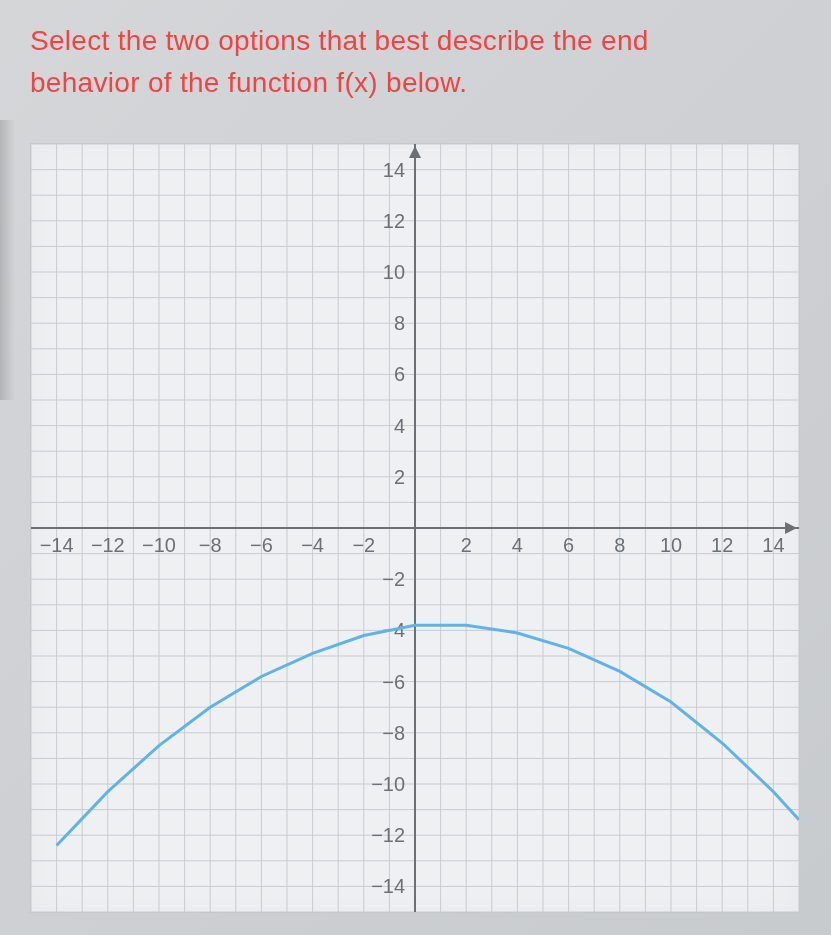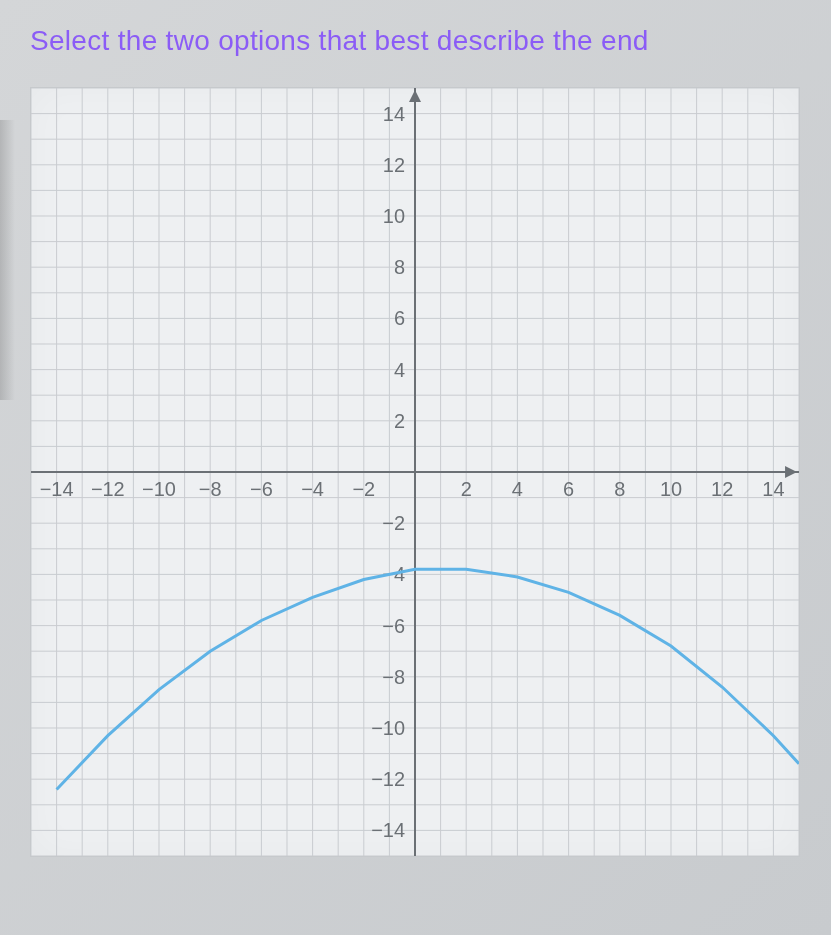--- a/index.html
+++ b/index.html
@@ -6,24 +6,24 @@
     body {
       width: 831px;
       height: 935px;
       background: linear-gradient(135deg, #d4d6d8 0%, #c8cbce 100%);
       font-family: Arial, Helvetica, sans-serif;
       padding: 20px 30px;
       position: relative;
       overflow: hidden;
     }
     .question {
-      color: #8b5cf6;
+      color: #ef4444;
       font-size: 28px;
       line-height: 1.5;
-      margin-bottom: 25px;
+      margin-bottom: 39px;
       font-weight: 500;
       letter-spacing: 0.3px;
     }
     .chart-wrap {
       position: relative;
       width: 770px;
       height: 770px;
       background: #eef0f2;
       border: 1px solid #c6c9cc;
       box-shadow: inset 0 0 40px rgba(0,0,0,0.03);
@@ -65,20 +65,21 @@
       pointer-events:none;
     }
   </style>
 </head>
 <body>
 
 <div class="left-shadow"></div>
 
 <div class="question">
   <span>Select the two options that best describe the end</span><br>
+  <span>behavior of the function f(x) below.</span>
 </div>
 
 <div class="chart-wrap">
   <svg class="grid" viewBox="0 0 770 770">
     <g id="grid-g">
         <line x1="0" y1="0" x2="0" y2="770" class="grid-line"></line>
         <line x1="25.666666666666668" y1="0" x2="25.666666666666668" y2="770" class="grid-line"></line>
         <line x1="51.333333333333336" y1="0" x2="51.333333333333336" y2="770" class="grid-line"></line>
         <line x1="77" y1="0" x2="77" y2="770" class="grid-line"></line>
         <line x1="102.66666666666667" y1="0" x2="102.66666666666667" y2="770" class="grid-line"></line>

